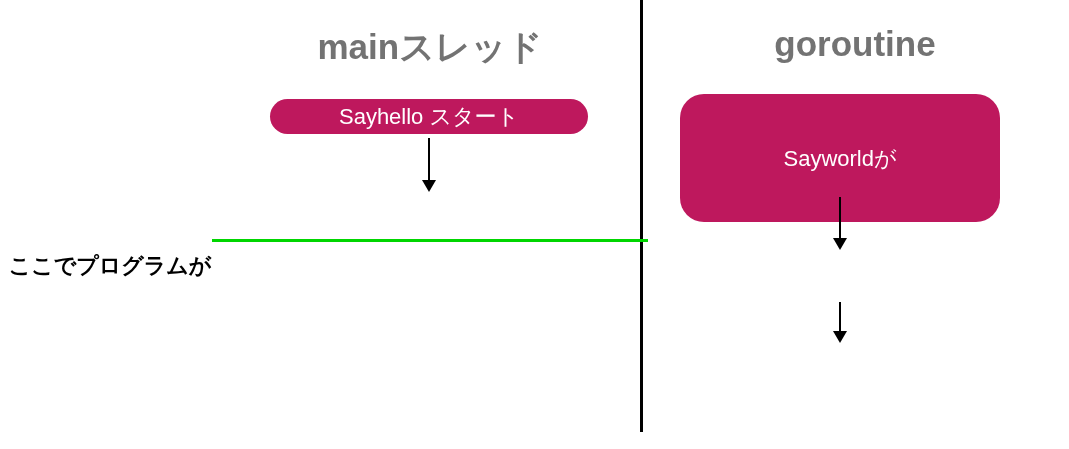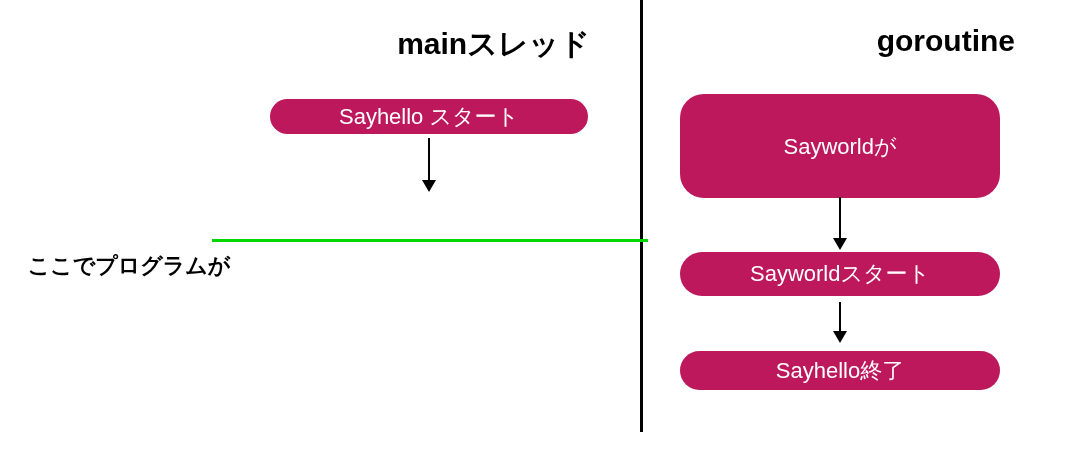--- a/index.html
+++ b/index.html
@@ -12,39 +12,39 @@
     font-family: "Liberation Sans", "DejaVu Sans", sans-serif;
   }
   .divider {
     position: absolute;
     left: 640px; top: 0; width: 3px; height: 432px;
     background: #000000;
   }
   .col-title {
     position: absolute;
     width: 320px; height: 34px;
-    text-align: right;
-    font-size: 30px; font-weight: 700; color: #000000;
+    text-align: center;
+    font-size: 35px; font-weight: 700; color: #737373;
     white-space: nowrap;
   }
   .title-left  { left: 270px; top: 24px; }
   .title-right { left: 695px; top: 24px; }
   .node {
     position: absolute;
     background: #be185d;
     color: #ffffff;
     font-size: 22px; font-weight: 400;
     display: flex; flex-direction: column;
     align-items: center; justify-content: center;
     text-align: center;
     white-space: nowrap;
   }
   .node-l1 { left: 270px; top: 99px;  width: 318px; height: 35px;  border-radius: 18px; }
   .node-l2 { left: 270px; top: 196px; width: 318px; height: 37px;  border-radius: 19px; }
-  .node-r1 { left: 680px; top: 94px;  width: 320px; height: 104px; border-radius: 24px; line-height: 37px; }
+  .node-r1 { left: 680px; top: 94px;  width: 320px; height: 128px; border-radius: 24px; line-height: 37px; }
   .node-r2 { left: 680px; top: 252px; width: 320px; height: 44px;  border-radius: 22px; }
   .node-r3 { left: 680px; top: 351px; width: 320px; height: 39px;  border-radius: 20px; }
   .arrow-line {
     position: absolute;
     width: 2px;
     background: #000000;
   }
   .arrow-head {
     position: absolute;
     width: 0; height: 0;
@@ -62,21 +62,20 @@
     position: absolute;
     left: 212px; top: 239px; width: 436px; height: 3px;
     background: #00d600;
   }
   .caption {
     position: absolute;
     left: 4px; top: 250px; width: 212px;
     font-size: 22px; font-weight: 700; color: #000000;
     line-height: 32px; text-align: center;
     white-space: nowrap;
-    margin-left: 19px;
   }
 </style>
 </head>
 <body>
 
 <div class="canvas">
 
   <div class="divider"></div>
 
   <div class="col-title title-left">mainスレッド</div>
@@ -95,20 +94,18 @@
     <div>ここでプログラムが</div>
   </div>
 
   <div class="node node-r1">
     <div>Sayworldが</div>
   </div>
 
   <div class="arrow-line al-2"></div>
   <div class="arrow-head ah-2"></div>
 
-  <div class="node node-r2">Sayworldスタート</div>
 
   <div class="arrow-line al-3"></div>
   <div class="arrow-head ah-3"></div>
 
-  <div class="node node-r3">Sayhello終了</div>
 
 </div>
 
 </body></html>

